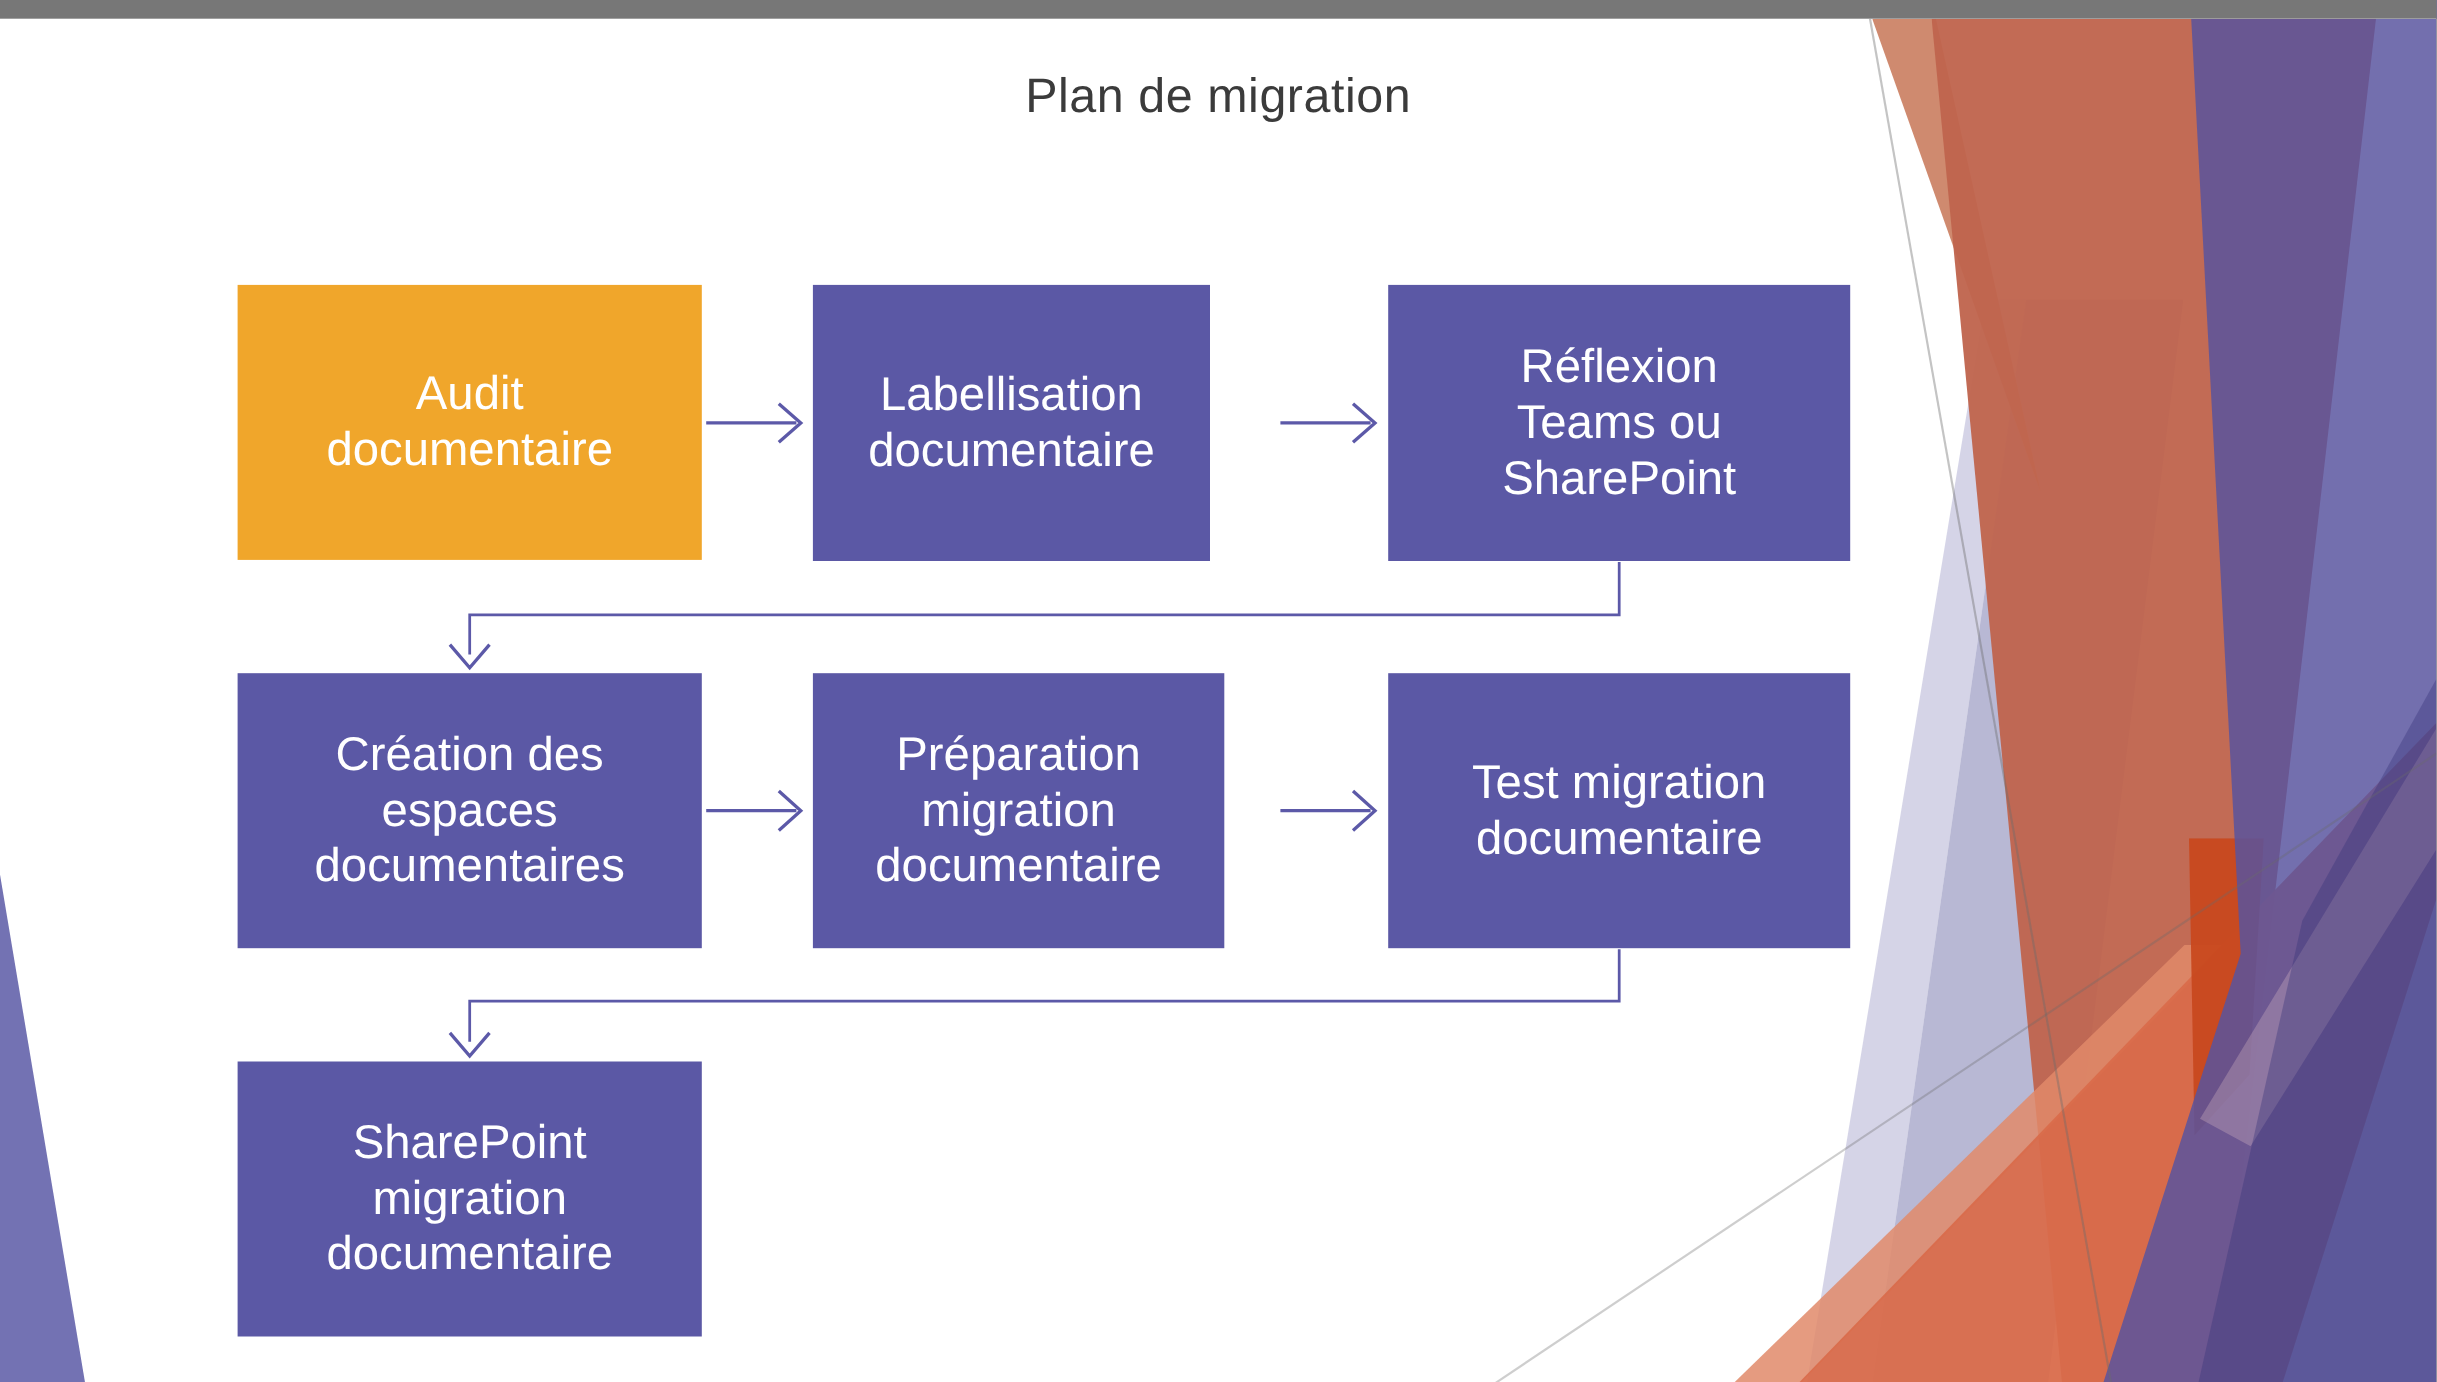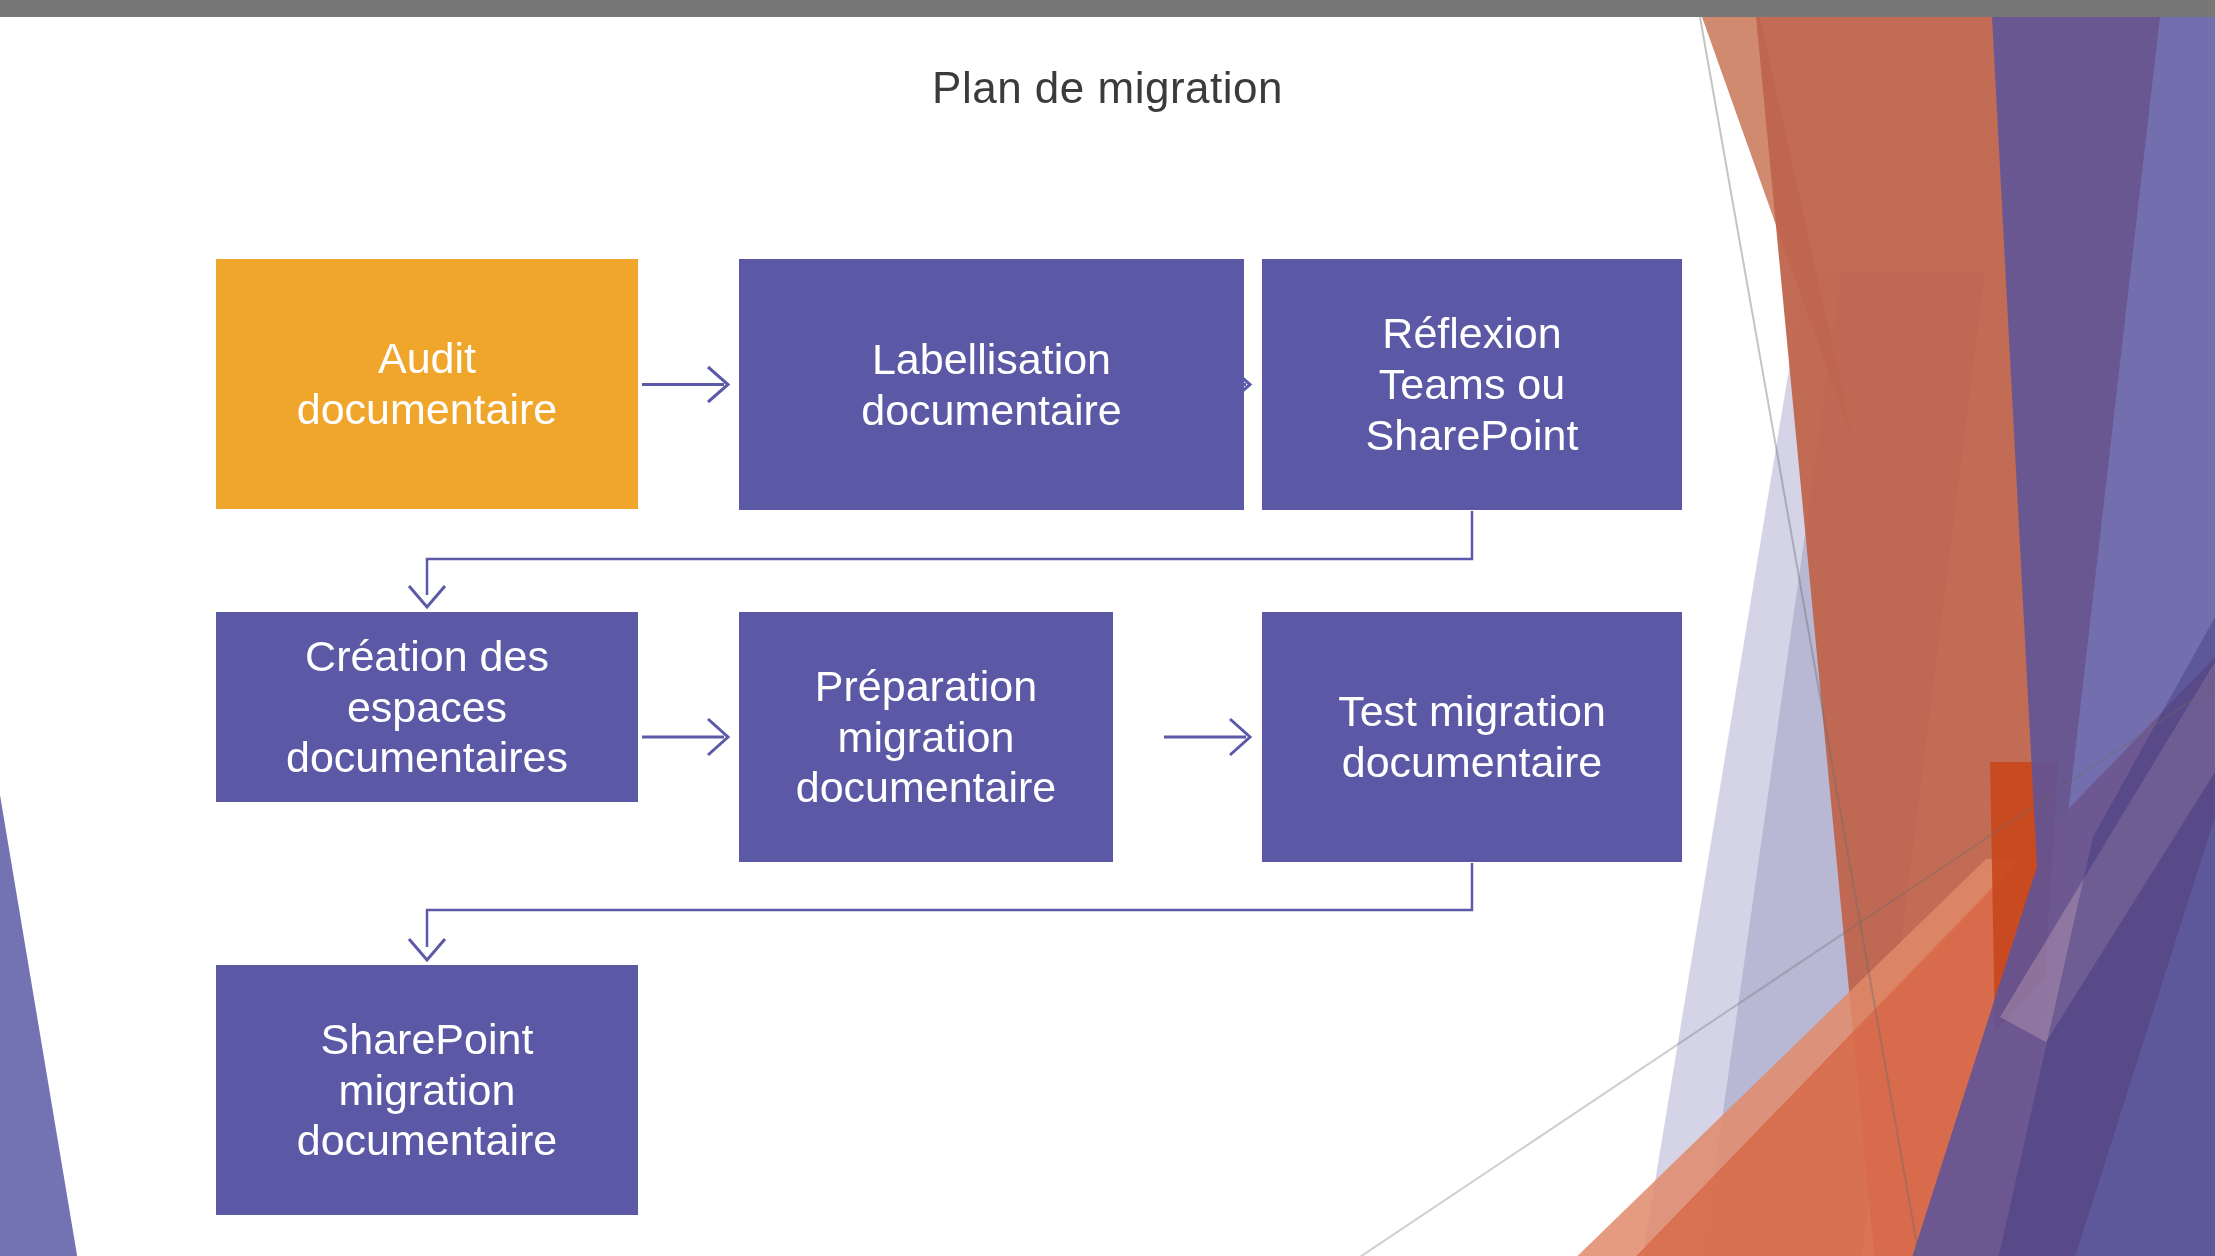--- a/index.html
+++ b/index.html
@@ -59,30 +59,30 @@
       <line x1="2215" y1="668" x2="1336" y2="1256" stroke="#6b6b6b" stroke-opacity="0.33" stroke-width="2"></line>
     </svg>
   </div>
 
   <h1 class="title">Plan de migration</h1>
 
   <div class="flow-box" style="left: 216px; top: 242px; width: 422px; height: 250px; background: rgb(240, 166, 43);">
     <span>Audit
 documentaire</span>
   </div>
-  <div class="flow-box" style="left: 739px; top: 242px; width: 505px; height: 251px; background: rgb(91, 88, 165);">
+  <div class="flow-box" style="left: 739px; top: 242px; width: 361px; height: 251px; background: rgb(91, 88, 165);">
     <span>Labellisation
 documentaire</span>
   </div>
   <div class="flow-box" style="left: 1262px; top: 242px; width: 420px; height: 251px; background: rgb(91, 88, 165);">
     <span>Réflexion
 Teams ou
 SharePoint</span>
   </div>
-  <div class="flow-box" style="left: 216px; top: 595px; width: 422px; height: 190px; background: rgb(91, 88, 165); align-items: center;">
+  <div class="flow-box" style="left: 216px; top: 595px; width: 422px; height: 250px; background: rgb(91, 88, 165); align-items: center;">
     <span>Création des
 espaces
 documentaires</span>
   </div>
   <div class="flow-box" style="left: 739px; top: 595px; width: 374px; height: 250px; background: rgb(91, 88, 165);">
     <span>Préparation
 migration
 documentaire</span>
   </div>
   <div class="flow-box" style="left: 1262px; top: 595px; width: 420px; height: 250px; background: rgb(91, 88, 165);">

